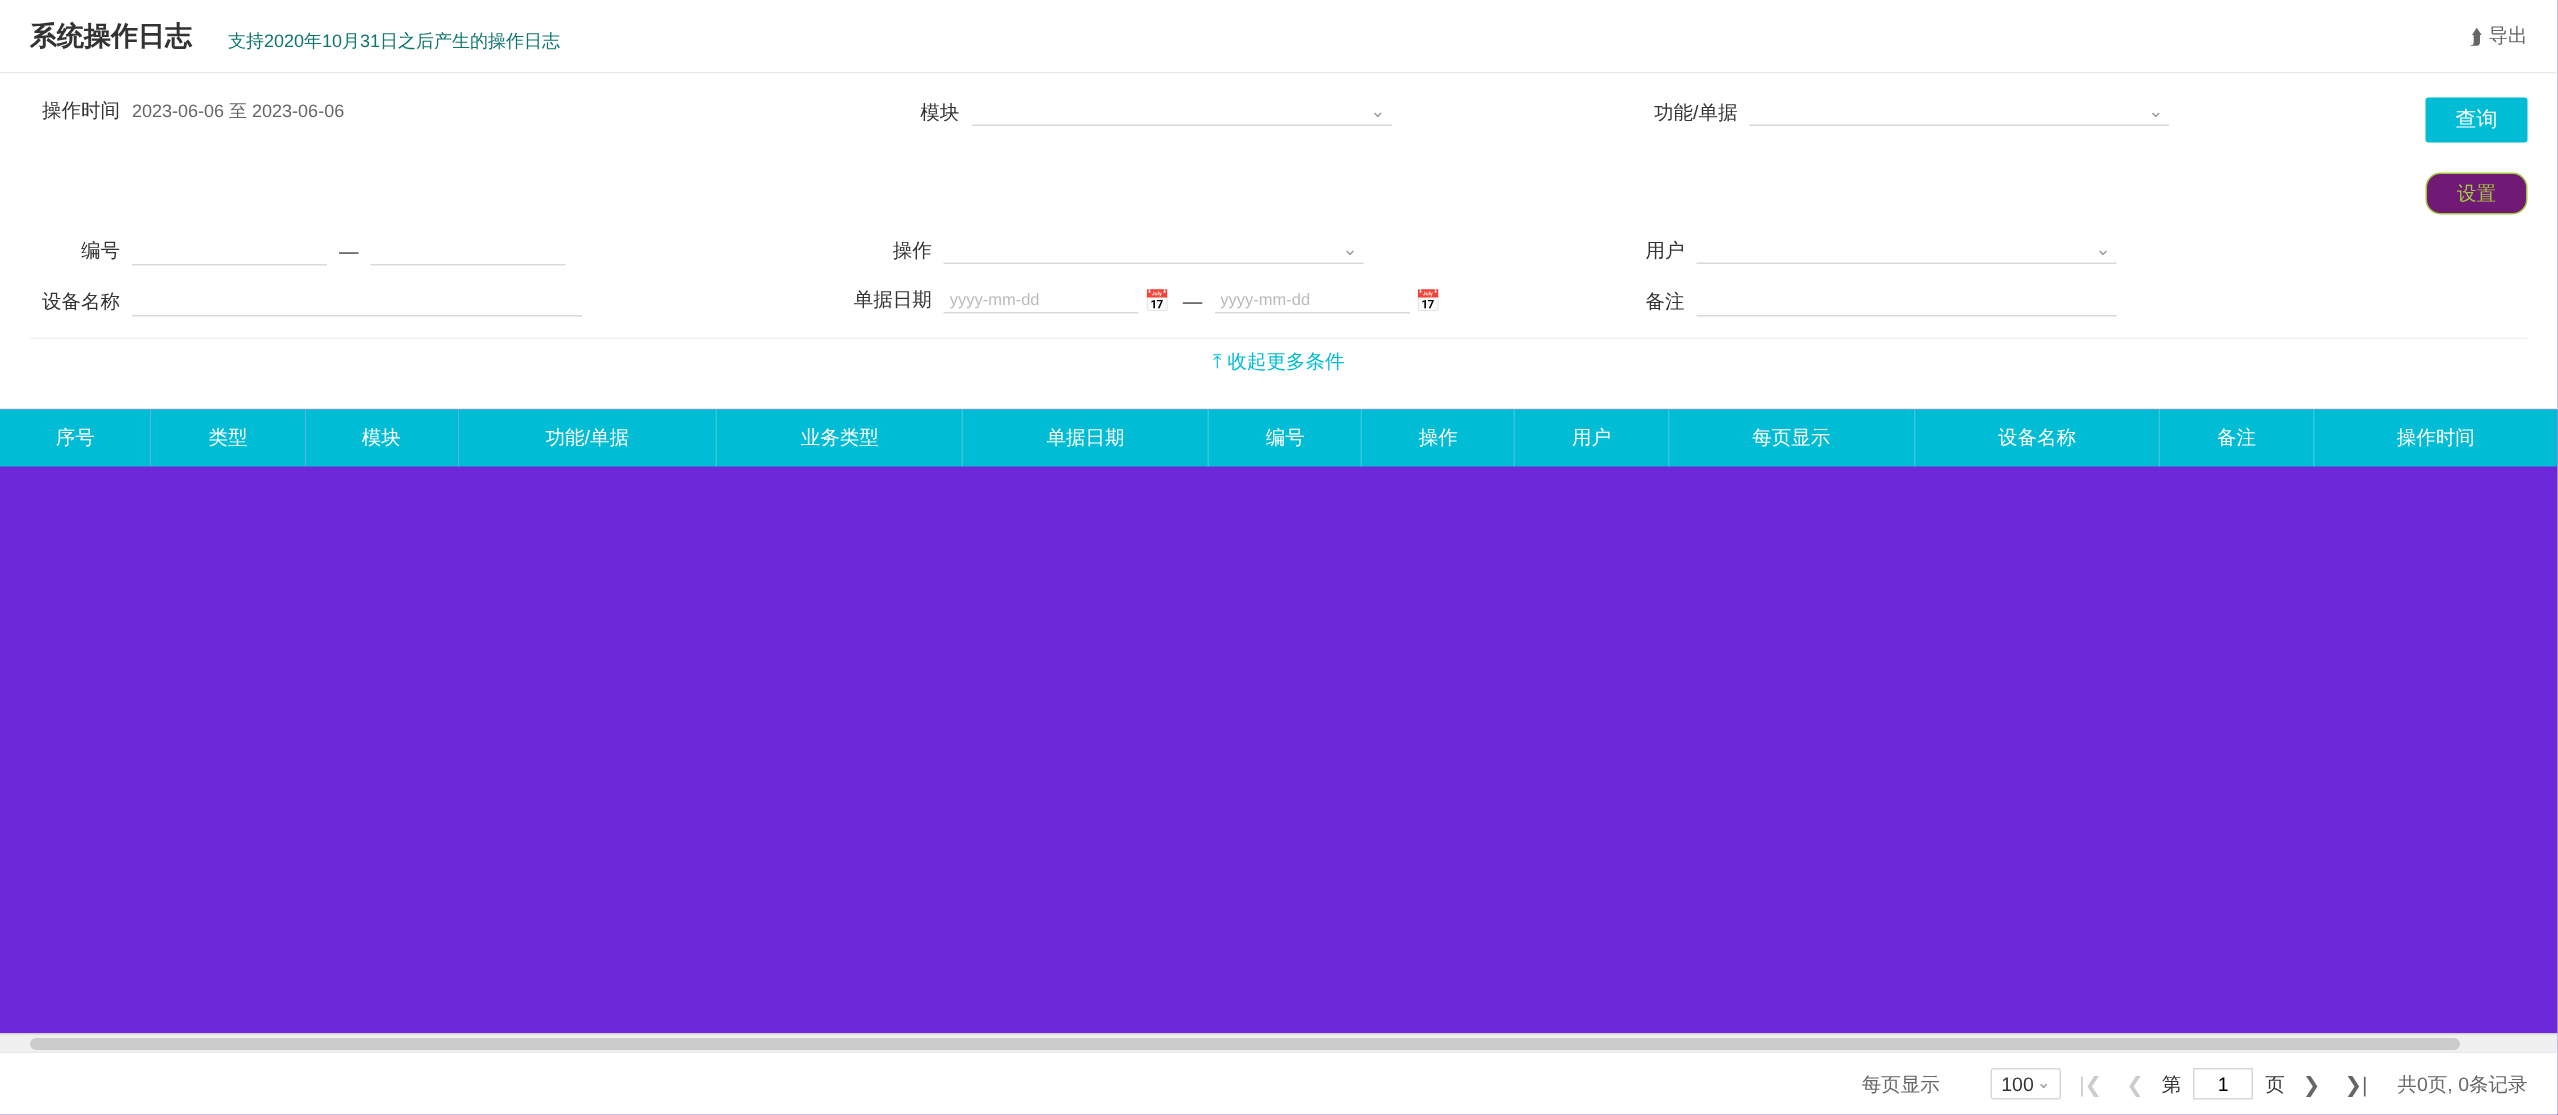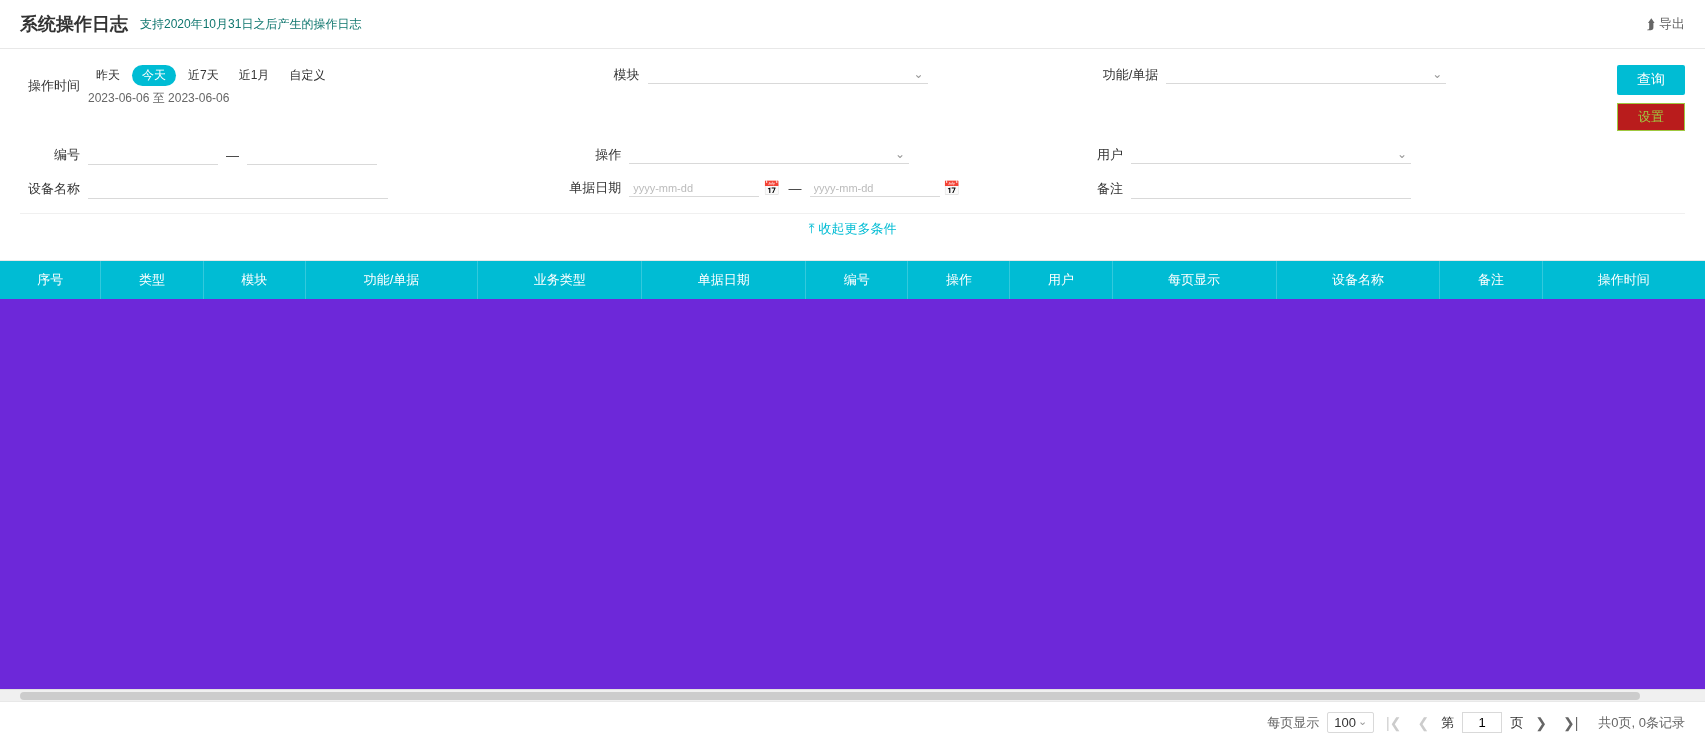--- a/index.html
+++ b/index.html
@@ -39,23 +39,23 @@
     .filter-select-wide { width: 280px; }
 
     
     .date-input-group { display: flex; align-items: center; }
     .date-input { border: none; border-bottom: 1px solid #d9d9d9; outline: none; padding: 2px 4px; font-size: 11px; color: #bbb; width: 130px; background: transparent; }
     .date-input::placeholder { color: #bbb; }
     .date-icon { font-size: 14px; color: #00bcd4; margin-left: 4px; cursor: pointer; }
 
     
     .btn-query { background: #00bcd4; color: #fff; border: none; padding: 6px 20px; font-size: 14px; cursor: pointer; border-radius: 2px; }
-    .btn-settings { background: #b91c1c; color: #a0c840; border: 1px solid #a0c840; padding: 4px 20px; font-size: 13px; cursor: pointer; border-radius: 0; margin-top: 4px; }
-
-    .action-buttons { display: flex; flex-direction: column; align-items: center; gap: 4px; }
+    .btn-settings { background: #701a75; color: #a0c840; border: 1px solid #a0c840; padding: 4px 20px; font-size: 13px; cursor: pointer; border-radius: 10px; margin-top: 4px; }
+
+    .action-buttons { display: flex; flex-direction: column; align-items: center; gap: 16px; }
 
     
     .collapse-bar { display: flex; justify-content: center; align-items: center; padding: 6px 0; background: #fff; cursor: pointer; color: #00bcd4; font-size: 13px; gap: 4px; border-top: 1px solid #f0f0f0; }
 
     
     .table-wrapper { flex: 1; background: #6d28d9; margin-top: 0; }
     .data-table { width: 100%; border-collapse: collapse; }
     .data-table thead tr { background: #00bcd4; }
     .data-table thead th { color: #fff; font-size: 13px; font-weight: normal; padding: 10px 8px; text-align: center; white-space: nowrap; border-right: 1px solid rgba(255,255,255,0.2); }
     .data-table thead th:last-child { border-right: none; }
@@ -63,59 +63,52 @@
     
     .empty-body { height: 360px; }
 
     
     .scrollbar-area { height: 12px; background: #f0f0f0; border-top: 1px solid #e0e0e0; position: relative; }
     .scrollbar-thumb { position: absolute; left: 20px; top: 2px; height: 8px; width: 1620px; background: #ccc; border-radius: 4px; }
 
     
     .pagination-bar { background: #fff; padding: 10px 20px; display: flex; align-items: center; justify-content: flex-end; gap: 8px; border-top: 1px solid #e8e8e8; font-size: 13px; color: #333; }
     .per-page-label { color: #666; text-align: center; }
-    .per-page-select { display: flex; gap: 2px; border: 1px solid #d9d9d9; padding: 2px 6px; cursor: pointer; border-radius: 2px; }
+    .per-page-select { display: flex; gap: 2px; border: 1px solid #d9d9d9; padding: 2px 6px; cursor: pointer; border-radius: 2px; margin-left: 26px; }
     .per-page-arrow { font-size: 11px; color: #999; }
     .page-nav-btn { border: none; background: transparent; cursor: pointer; color: #666; font-size: 14px; padding: 2px 4px; }
     .page-nav-btn:disabled { color: #ccc; cursor: not-allowed; }
     .page-input { border: 1px solid #d9d9d9; width: 40px; text-align: center; padding: 2px 4px; font-size: 13px; }
     .page-total { color: #666; margin-left: 8px; }
 
     .section-top { background: #fff; }
   </style>
 </head>
 <body>
 
 <div class="page-wrapper">
 
   <div class="page-header section-top">
-    <div style="display:flex;align-items:center;">
+    <div style="display:flex;align-items:flex-end;gap:12px;">
       <span class="page-title">系统操作日志</span>
       <span class="page-subtitle">支持2020年10月31日之后产生的操作日志</span>
     </div>
     <div class="export-btn">
       <span class="export-icon">⮭</span>
       <span>导出</span>
     </div>
   </div>
 
   <div class="filter-area section-top">
 
     <div class="filter-row">
 
       <div class="filter-item" style="flex:2.2;">
         <span class="filter-label">操作时间</span>
         <div class="time-filter-group">
-          <div class="time-buttons">
-            <button class="time-btn">昨天</button>
-            <button class="time-btn active">今天</button>
-            <button class="time-btn">近7天</button>
-            <button class="time-btn">近1月</button>
-            <button class="time-btn">自定义</button>
-          </div>
           <div class="time-range">2023-06-06 至 2023-06-06</div>
         </div>
       </div>
 
       <div class="filter-item" style="flex:2;">
         <span class="filter-label">模块</span>
         <div class="filter-select filter-select-wide">
           <span class="filter-select-text"></span>
           <span class="filter-select-arrow">⌄</span>
         </div>

